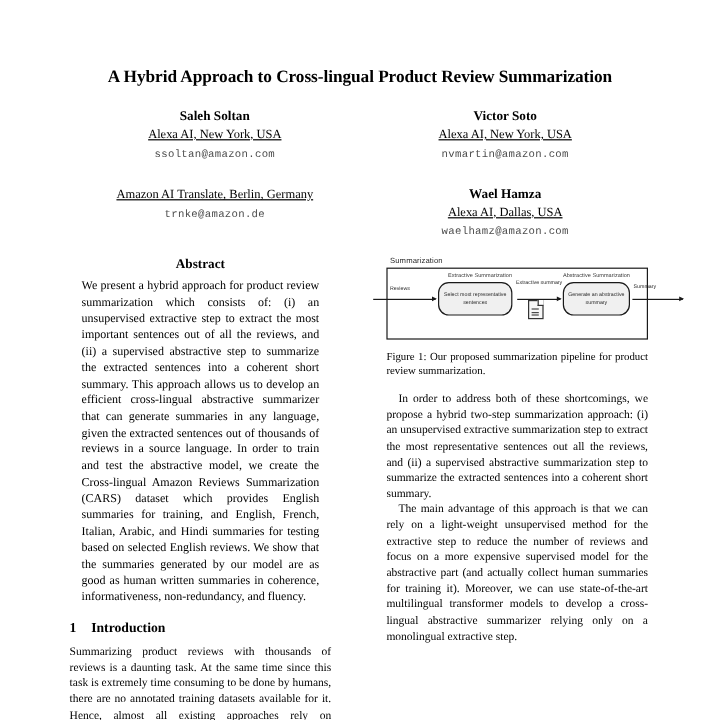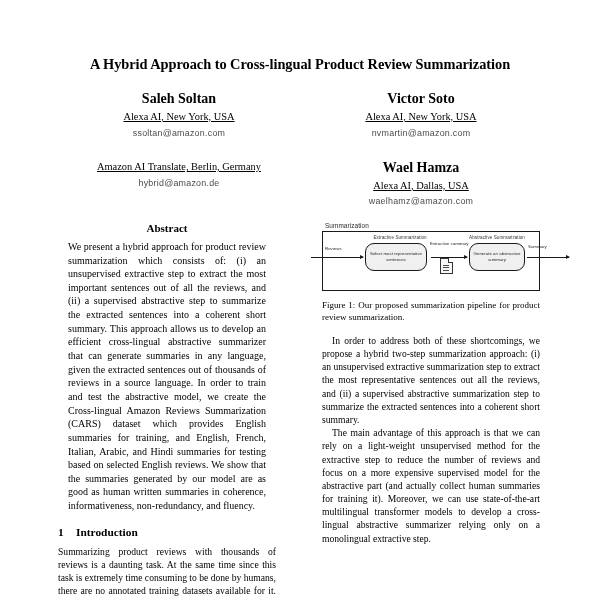--- a/index.html
+++ b/index.html
@@ -40,32 +40,32 @@
     margin-top: 17px;
   }
   .authors-row.second {
     margin-top: 20px;
   }
   .author-col {
     flex: 1 1 50%;
     text-align: center;
   }
   .author-name {
-    font-size: 14px;
+    font-size: 11px;
     font-weight: bold;
     line-height: 1.32;
   }
   .author-affil {
     font-size: 10.4px;
     line-height: 1.42;
     margin-top: 1px;
     text-decoration: underline;
   }
   .author-email {
-    font-family: Liberation Sans, sans-serif;
+    font-family: Liberation Mono, monospace;
     font-size: 8.9px;
     letter-spacing: 0.25px;
     color: #4d4d4d;
     margin-top: 3px;
     line-height: 1.3;
   }
 
   
   .columns {
     display: flex;
@@ -256,21 +256,21 @@
     <div class="author-col">
       <div class="author-name">Victor Soto</div>
       <div class="author-affil">Alexa AI, New York, USA</div>
       <div class="author-email">nvmartin@amazon.com</div>
     </div>
   </div>
 
   <div class="authors-row second">
     <div class="author-col">
       <div class="author-affil">Amazon AI Translate, Berlin, Germany</div>
-      <div class="author-email">hybrid@amazon.de</div>
+      <div class="author-email">trnke@amazon.de</div>
     </div>
     <div class="author-col">
       <div class="author-name">Wael Hamza</div>
       <div class="author-affil">Alexa AI, Dallas, USA</div>
       <div class="author-email">waelhamz@amazon.com</div>
     </div>
   </div>
 
   <div class="columns">
 

